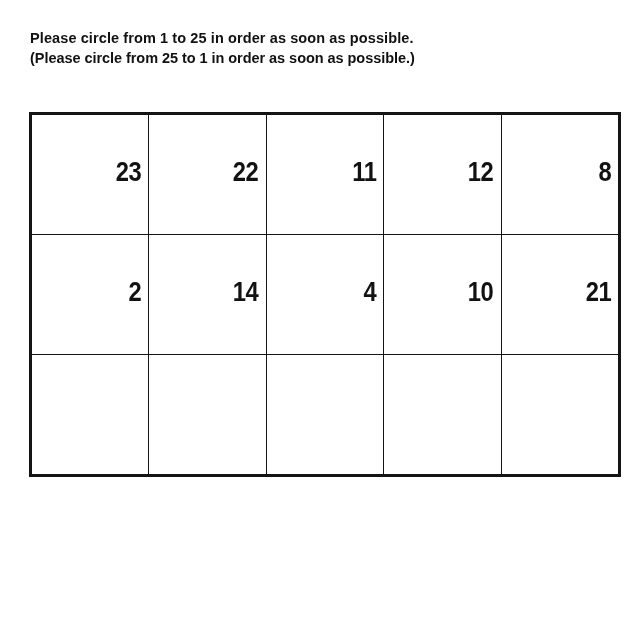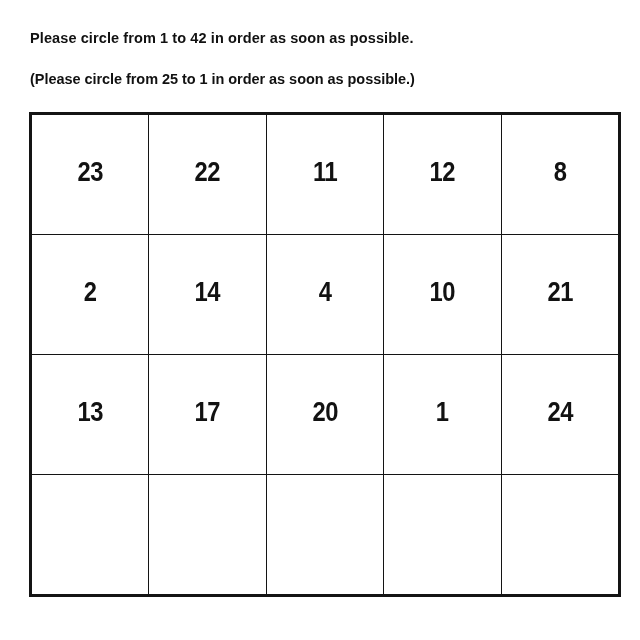--- a/index.html
+++ b/index.html
@@ -28,41 +28,40 @@
     font-family: "Liberation Sans", sans-serif;
     font-size: 14.5px;
     font-weight: 600;
     line-height: 20px;
     letter-spacing: 0.1px;
     color: #111111;
     white-space: nowrap;
   }
   .instruction-line.secondary {
     letter-spacing: -0.05px;
-    margin-top: 21px;
   }
 
   
   #grid-wrapper {
     position: absolute;
     left: 29px;
     top: 112px;
     width: 582px;
   }
   table#number-grid {
     border-collapse: collapse;
     table-layout: fixed;
     width: 582px;
     border: 3px solid #141414;
   }
   table#number-grid td {
     width: 116.4px;
     height: 119px;
     border: 1.5px solid #141414;
-    text-align: center;
+    text-align: right;
     vertical-align: middle;
     padding: 0;
     background: #ffffff;
   }
   .cell-number {
     display: block;
     font-family: "Liberation Sans", sans-serif;
     font-size: 27px;
     font-weight: bold;
     letter-spacing: -0.5px;
@@ -70,21 +69,21 @@
     line-height: 1;
     transform: scaleX(0.88);
     position: relative;
     top: -2px;
   }
 </style>
 </head>
 <body>
 
 <div id="instructions">
-  <div class="instruction-line">Please circle from 1 to 42 in order as soon as possible.</div>
+  <div class="instruction-line">Please circle from 1 to 25 in order as soon as possible.</div>
   <div class="instruction-line secondary">(Please circle from 25 to 1 in order as soon as possible.)</div>
 </div>
 
 <div id="grid-wrapper">
   <table id="number-grid">
     <tbody>
 
       <tr>
         <td>
             <span class="cell-number">23</span>
@@ -115,37 +114,20 @@
           </td>
         <td>
             <span class="cell-number">10</span>
           </td>
         <td>
             <span class="cell-number">21</span>
           </td>
       </tr>
 
 
-      <tr>
-        <td>
-            <span class="cell-number">13</span>
-          </td>
-        <td>
-            <span class="cell-number">17</span>
-          </td>
-        <td>
-            <span class="cell-number">20</span>
-          </td>
-        <td>
-            <span class="cell-number">1</span>
-          </td>
-        <td>
-            <span class="cell-number">24</span>
-          </td>
-      </tr>
 
       <tr>
         <td>
             <span class="cell-number"></span>
           </td>
         <td>
             <span class="cell-number"></span>
           </td>
         <td>
             <span class="cell-number"></span>

